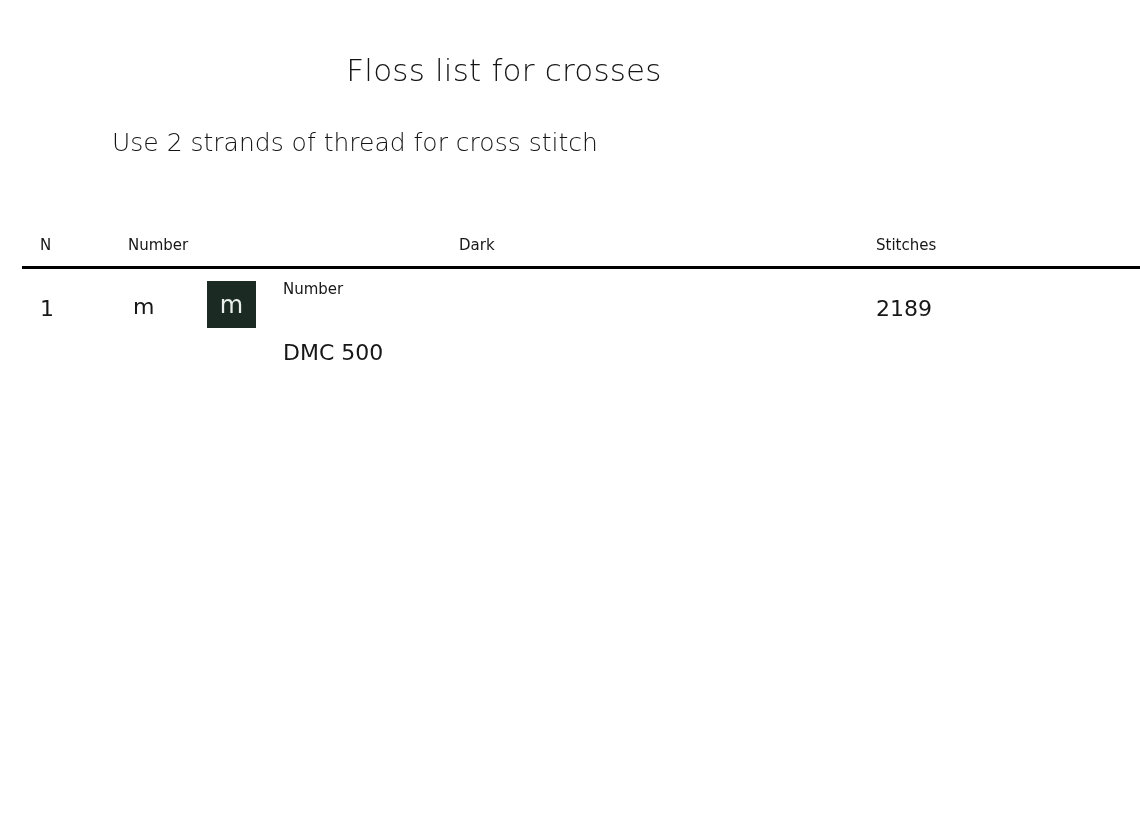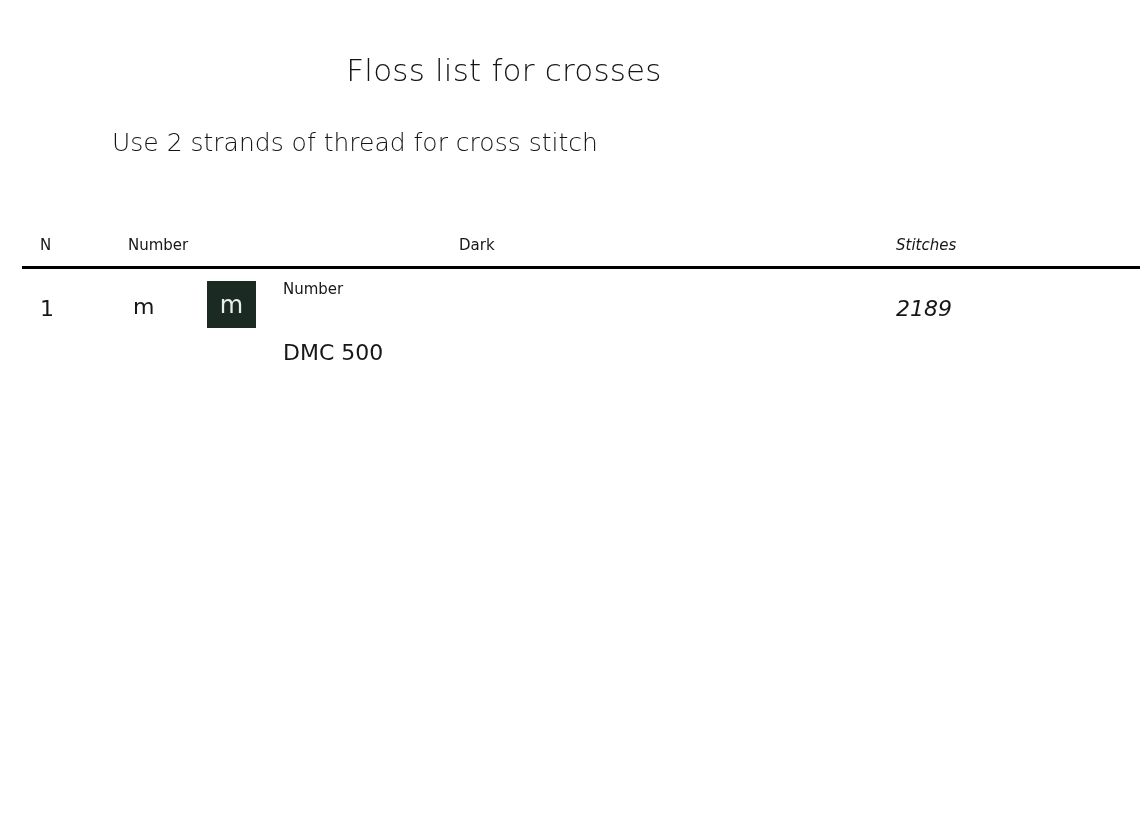--- a/index.html
+++ b/index.html
@@ -99,21 +99,21 @@
     font-size: 22px;
     font-weight: 400;
     color: #171717;
   }
 
   
   .col-n       { left: 40px; }
   .col-symbol  { left: 128px; }
   .col-number  { left: 283px; margin-top: 44px; }
   .col-name    { left: 459px; }
-  .col-stitches{ left: 896px; font-style: italic; }
+  .col-stitches{ left: 876px; }
 
   
   .symbol-glyph {
     left: 133px;
     top: 26px;
     font-size: 24px;
     font-weight: 400;
     color: #7b7f80;
     line-height: 1;
   }

